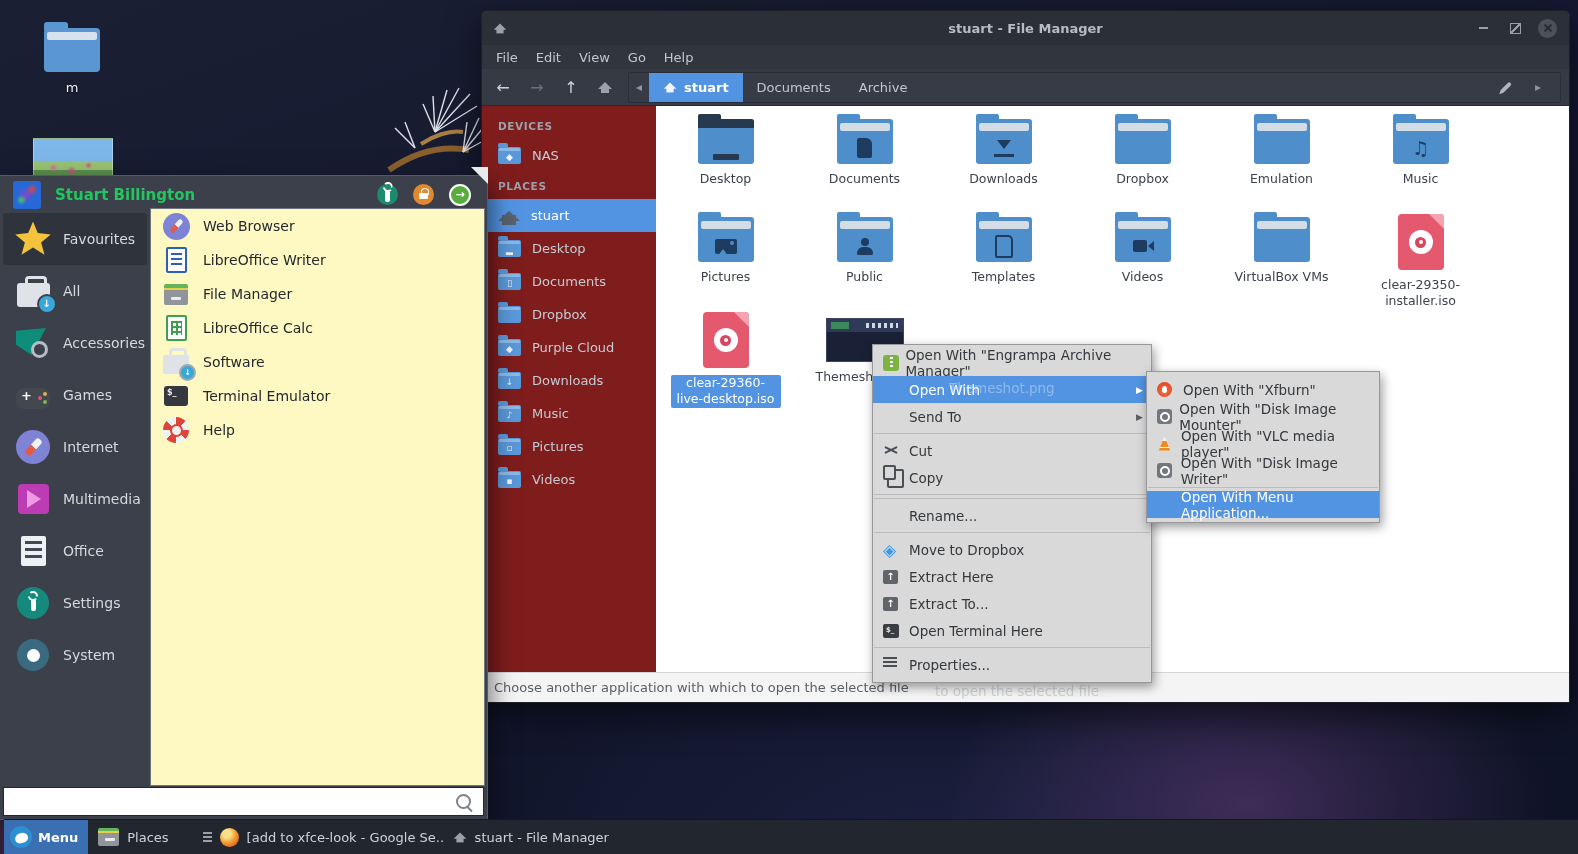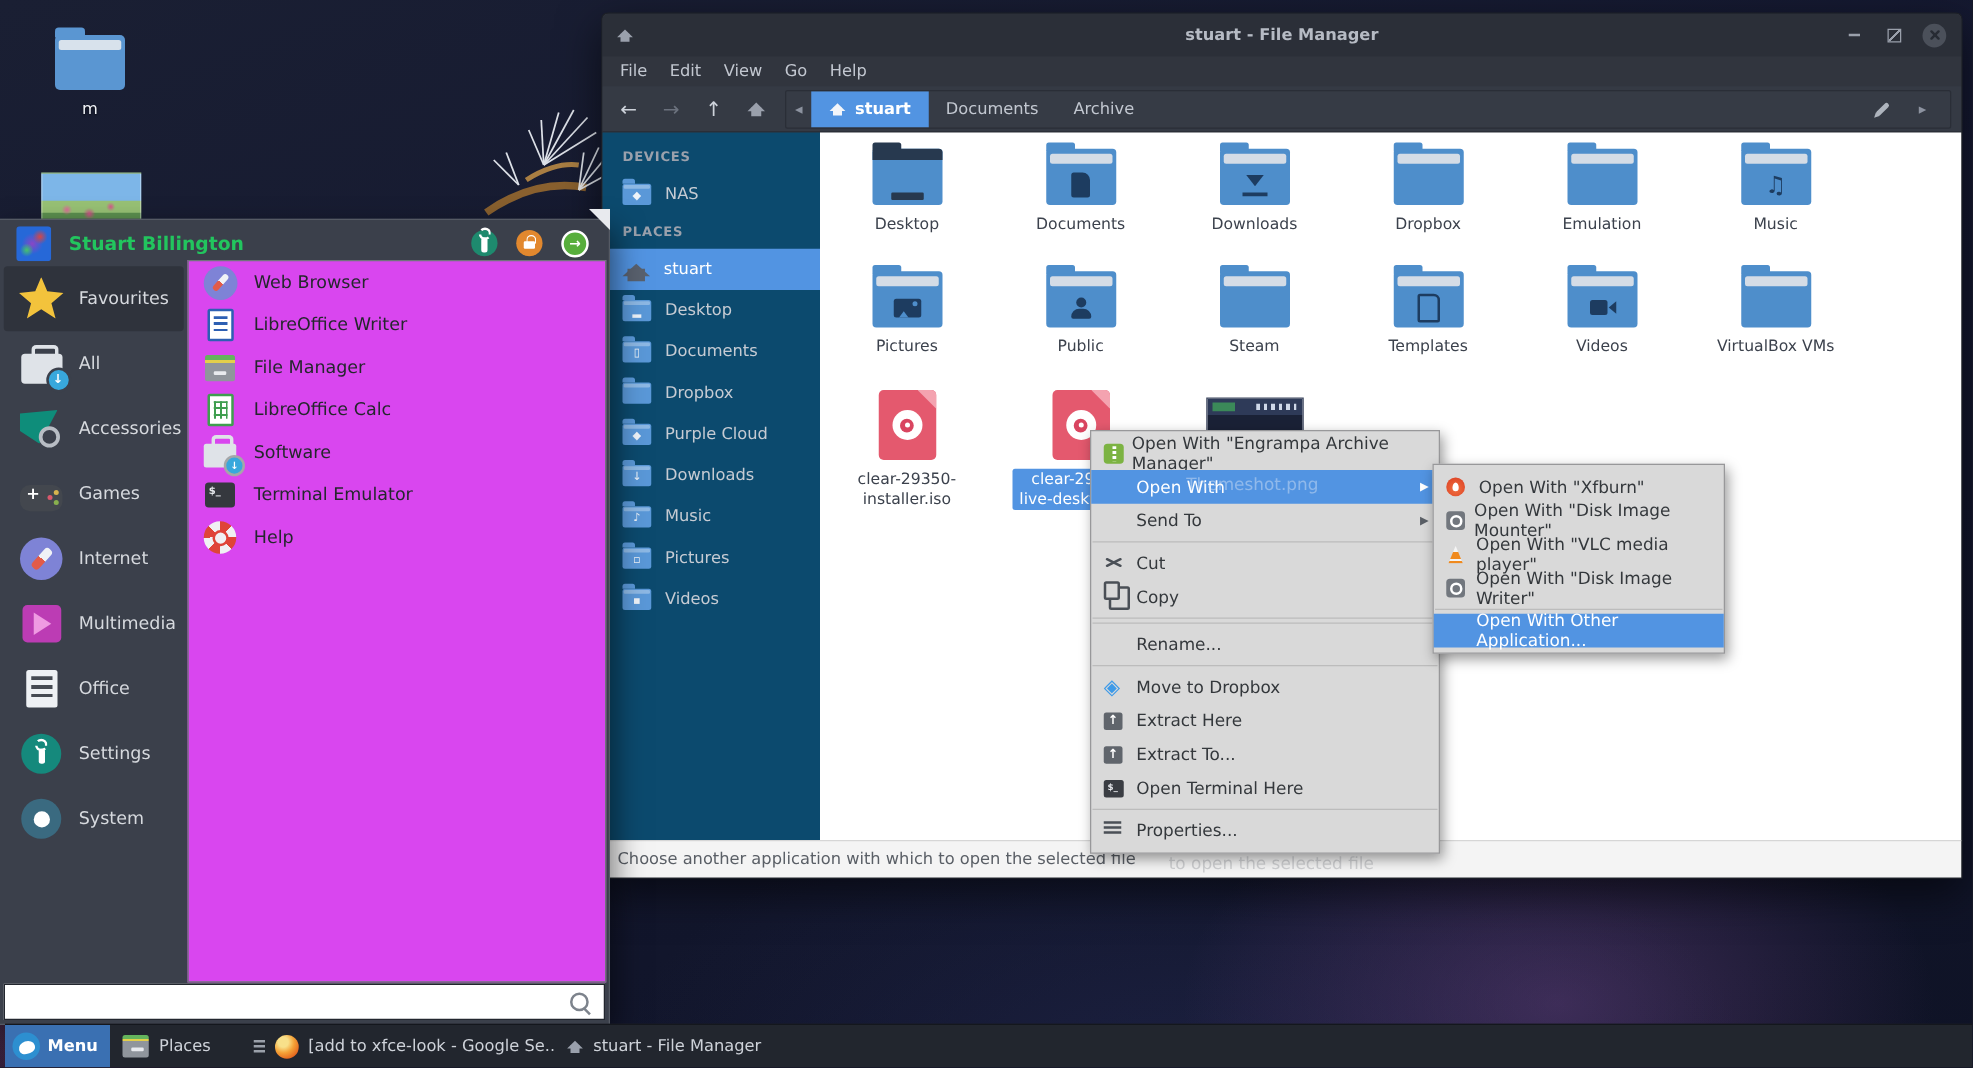--- a/index.html
+++ b/index.html
@@ -57,21 +57,21 @@
   .house::before{content:"";position:absolute;left:0;top:-6px;border:7px solid transparent;border-bottom:7px solid var(--hc,#9aa0ac)}
   .house::after{content:"";position:absolute;left:3px;bottom:0;width:8px;height:7px;background:var(--hc,#9aa0ac)}
   .house.sm{transform:scale(.9)}
   .house.white{--hc:#f2f5fa}
 
   .ic-pencil{width:4px;height:13px;background:#aeb4bd;border-radius:2px;transform:rotate(45deg)}
   .ic-pencil::after{content:"";position:absolute;bottom:-5px;left:0;border:2px solid transparent;border-top:4px solid #aeb4bd}
 
   .wbody{flex:1;display:flex;min-height:0}
   
-  .sidebar{width:174px;background:#0c4a6e;flex:none;padding-top:6px}
+  .sidebar{width:174px;background:#7f1d1d;flex:none;padding-top:6px}
   .shead{font-size:10.5px;font-weight:bold;letter-spacing:.6px;color:#9ba1ac;padding:8px 0 7px 16px}
   .srow{height:33px;display:flex;align-items:center;gap:11px;padding-left:16px;color:#c6cbd3;font-size:13px}
   .srow.active{background:#5294e2;color:#fff}
   .sfold{position:relative;width:23px;height:17px;background:#5a98d8;border-radius:2px;display:flex;align-items:center;justify-content:center}
   .sfold::before{content:"";position:absolute;top:-4px;left:0;width:10px;height:4px;background:#5a98d8;border-radius:2px 2px 0 0}
   .sfold .st{position:absolute;top:1px;left:1px;right:1px;height:3px;background:#8db8e4;border-radius:1px}
   .sfold .sg{position:relative;z-index:1;color:#eef3f9;font-size:9px;line-height:1;margin-top:3px}
   .ic-home{position:relative;width:22px;height:18px}
   .ic-home::before{content:"";position:absolute;left:0;top:-7px;border:11px solid transparent;border-bottom:10px solid #59616e}
   .ic-home::after{content:"";position:absolute;left:4px;bottom:0;width:14px;height:10px;background:#59616e}
@@ -198,21 +198,21 @@
   .ic-internet{width:34px;height:34px;border-radius:50%;background:#7e83d6}
   .k-needle{width:7px;height:20px;border-radius:3px;background:linear-gradient(180deg,#f0f2f6 0 50%,#e25b49 50%);transform:rotate(42deg)}
   .ic-multimedia{width:31px;height:30px;background:#bc3cb4;border-radius:4px}
   .ic-multimedia .k-tri{width:0;height:0;border:9px solid transparent;border-left:14px solid #ef9ae2;margin-left:10px}
   .ic-office{width:25px;height:30px;background:#eef1f4;border-radius:2px}
   .ic-office .k-pl{position:absolute;left:4px;right:4px;top:5px;bottom:5px;background:repeating-linear-gradient(180deg,#454a52 0 3px,transparent 3px 7px)}
   .ic-settings{width:32px;height:32px;border-radius:50%;background:#15897c}
   .ic-system{width:32px;height:32px;border-radius:50%;background:#3a6a80}
   .ic-system .k-cdot{width:13px;height:13px;border-radius:50%;background:#fff}
 
-  .appspanel{position:absolute;left:150px;top:32px;right:2px;bottom:33px;background:#d946ef;border:1px solid #70747c}
+  .appspanel{position:absolute;left:150px;top:32px;right:2px;bottom:33px;background:#fef9c3;border:1px solid #70747c}
   .app{height:34px;display:flex;align-items:center;gap:12px;padding-left:10px;color:#24272c;font-size:14px}
   .aicon{width:30px;display:flex;justify-content:center;flex:none}
   .ic-browser{width:27px;height:27px;border-radius:50%;background:#7e83d6}
   .ic-browser .k-needle{width:5px;height:16px}
   .ic-filemgr{width:24px;height:21px;border-radius:2px;background:linear-gradient(180deg,#64b45c 0 4px,#e3cf4a 4px 6px,#90959c 6px)}
   .ic-filemgr .k-dash,.ic-places .k-dash{position:absolute;left:7px;bottom:5px;width:10px;height:3px;background:#e8eaee;border-radius:1px}
   .ic-writer{width:21px;height:26px;background:#fff;border:2px solid #2d5fb3;border-radius:2px;box-sizing:border-box}
   .ic-writer .k-pl{position:absolute;left:3px;right:3px;top:4px;bottom:4px;background:repeating-linear-gradient(180deg,#2d5fb3 0 2px,transparent 2px 5px)}
   .ic-calc{width:21px;height:26px;background:#fff;border:2px solid #3f9e4f;border-radius:2px;box-sizing:border-box}
   .ic-calc .k-pl{position:absolute;left:3px;right:3px;top:4px;bottom:4px;background:repeating-linear-gradient(180deg,#3f9e4f 0 1.5px,transparent 1.5px 5px),repeating-linear-gradient(90deg,#3f9e4f 0 1.5px,transparent 1.5px 5px)}
@@ -453,27 +453,20 @@
                 <span class="stripe"></span>
                 <span class="glyph">
                   <span class="g-person"></span>
                 </span>
               </span>
               <span class="glabel">Public</span>
             </div>
             <div class="gitem">
               <span class="fold">
                 <span class="stripe"></span>
-                <span class="glyph"></span>
-              </span>
-              <span class="glabel">Steam</span>
-            </div>
-            <div class="gitem">
-              <span class="fold">
-                <span class="stripe"></span>
                 <span class="glyph">
                   <span class="g-tpl"></span>
                 </span>
               </span>
               <span class="glabel">Templates</span>
             </div>
             <div class="gitem">
               <span class="fold">
                 <span class="stripe"></span>
                 <span class="glyph">
@@ -623,21 +616,21 @@
         <span class="micon">
           <span class="ic ic-disk">
             <span class="k k-ring"></span>
           </span>
         </span>
         <span class="mlabel">Open With "Disk Image Writer"</span>
       </div>
       <div class="msep"></div>
       <div class="mitem hl">
         <span class="micon"></span>
-        <span class="mlabel">Open With Other Application...</span>
+        <span class="mlabel">Open With Menu Application...</span>
       </div>
     </div>
 
   <div class="wm-tri abs"></div>
   <div class="whisker abs">
     <div class="wh-head">
       <span class="ic ic-avatar"></span>
       <span class="wh-title">Stuart Billington</span>
       <span class="wh-btns">
         <span class="ic ic-wrench">

